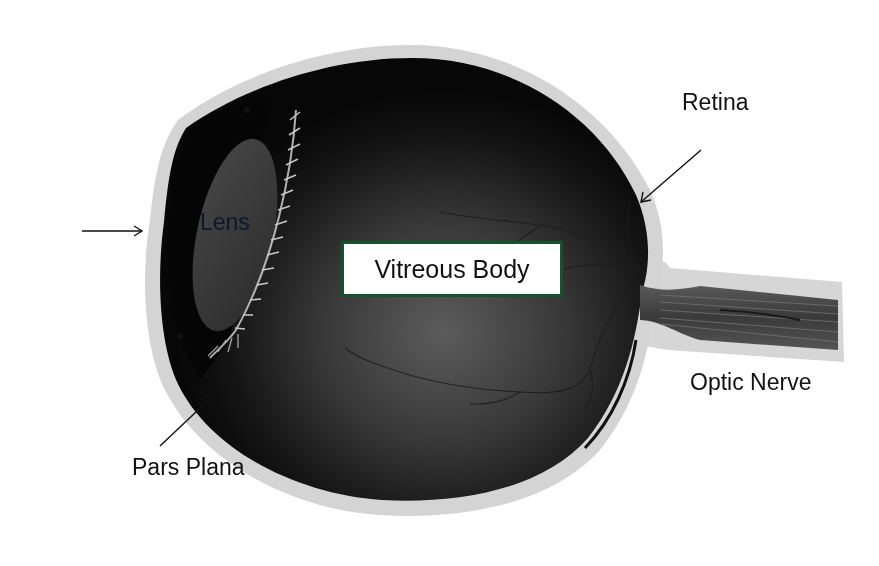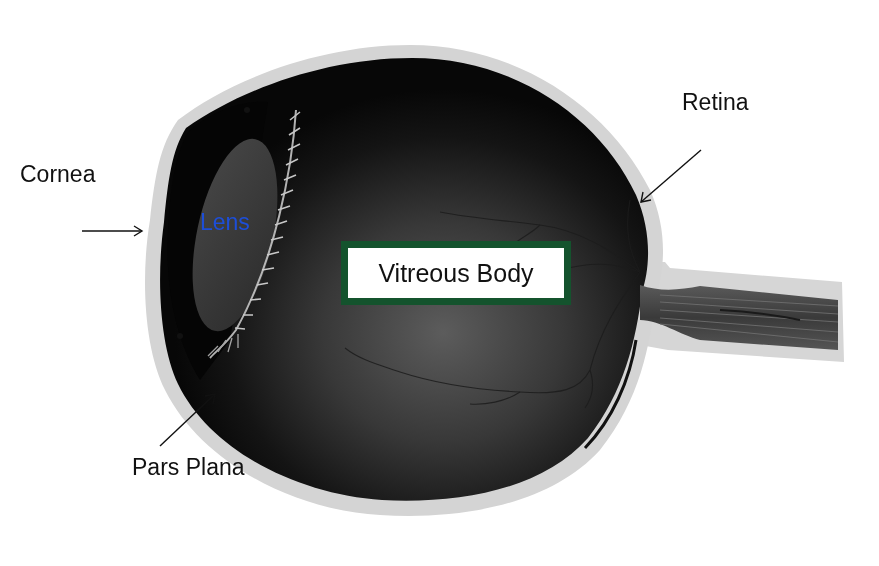--- a/index.html
+++ b/index.html
@@ -13,25 +13,25 @@
     }
     svg.eye { position: absolute; left: 0; top: 0; }
     .label {
       position: absolute;
       font-family: "Liberation Sans", sans-serif;
       font-size: 23px;
       color: #111111;
       white-space: nowrap;
       line-height: 1;
     }
-    .label.light { color: #1d4ed8; }
+    .label.light { color: #0f172a; }
     .boxed {
       position: absolute;
       background: #ffffff;
-      border: 7px solid #14532d;
+      border: 3px solid #14532d;
       font-family: "Liberation Sans", sans-serif;
       font-size: 25px;
       color: #111111;
       display: flex;
       align-items: center;
       justify-content: center;
       white-space: nowrap;
     }
   </style>
 </head>
@@ -139,19 +139,19 @@
         <line x1="701" y1="150" x2="641" y2="202"></line>
         <path d="M643 192 L 641 202 L 651 200"></path>
       </g>
       <g>
         <line x1="160" y1="446" x2="215" y2="394"></line>
         <path d="M205 396 L 215 394 L 213 404"></path>
       </g>
     </g>
   </svg>
 
-  <div class="label" style="left:20px; top:163px;">Cornea</div>
   <div class="label light" style="left:200px; top:211px;">Lens</div>
   <div class="boxed" style="left:341px; top:241px; width:216px; height:50px;">Vitreous Body</div>
   <div class="label" style="left:682px; top:91px;">Retina</div>
+  <div class="label" style="left:690px; top:371px;">Optic Nerve</div>
   <div class="label" style="left:132px; top:456px;">Pars Plana</div>
 
 </div>
 
 </body></html>

